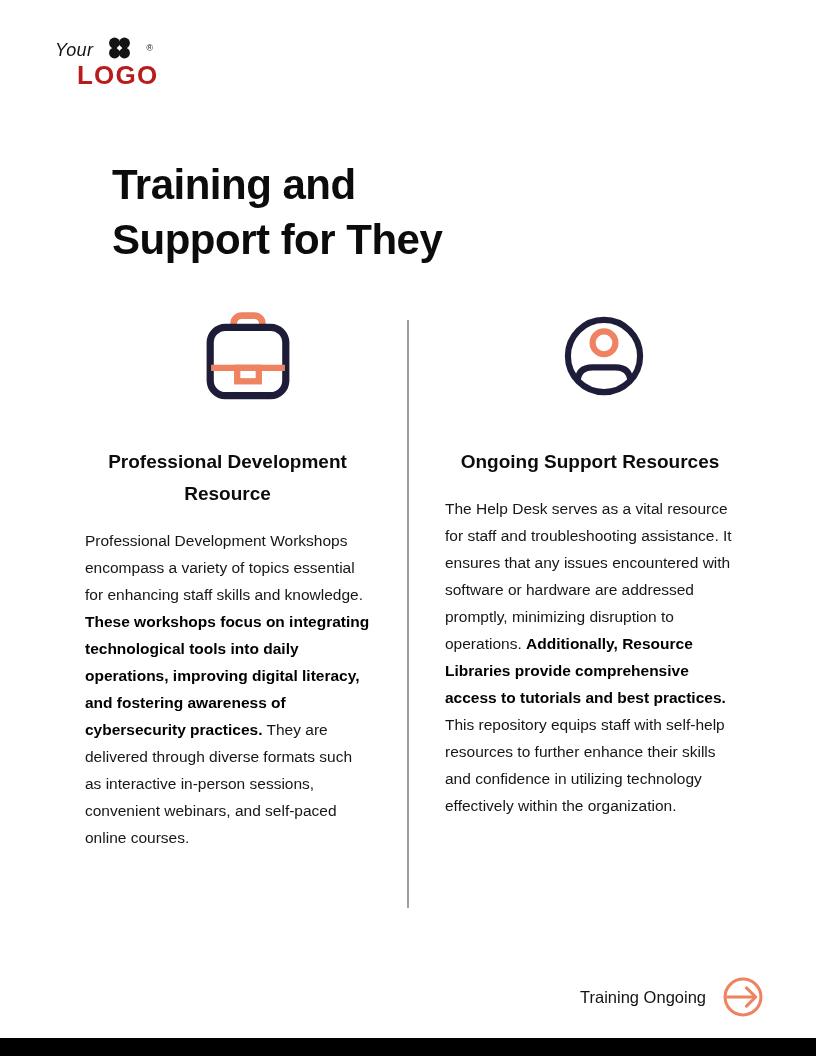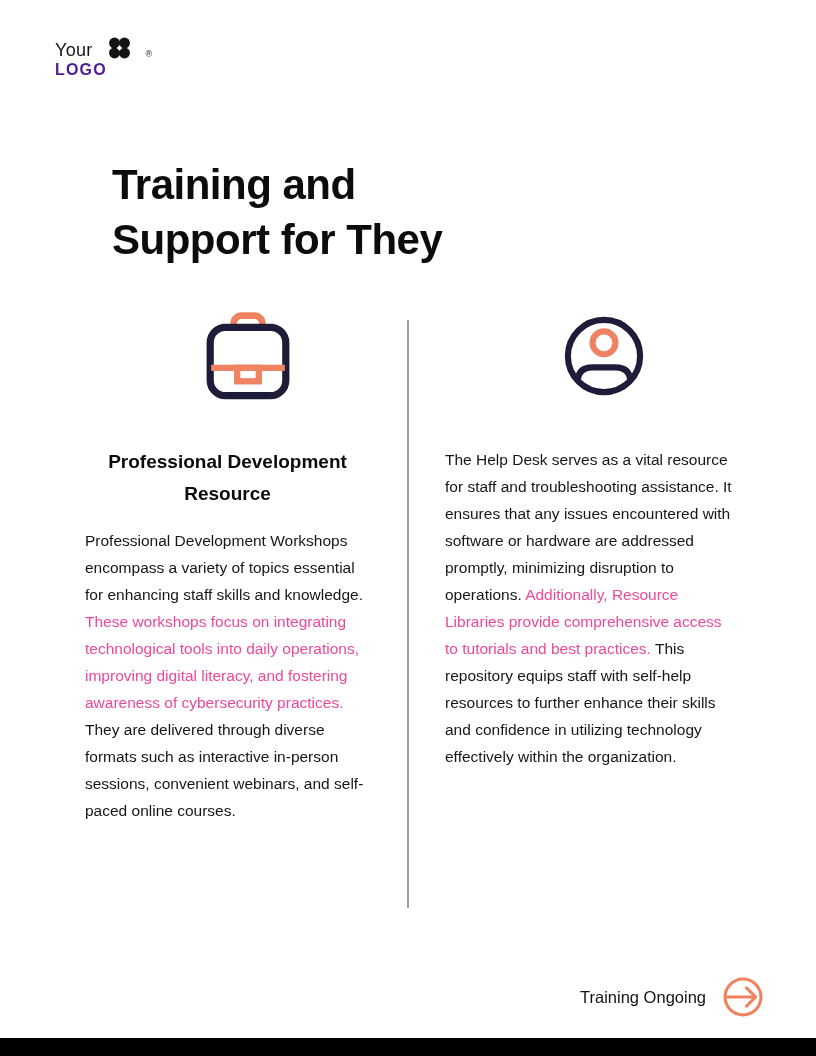--- a/index.html
+++ b/index.html
@@ -5,25 +5,25 @@
   * { margin:0; padding:0; box-sizing:border-box; }
   html,body { width:816px; height:1056px; }
   body {
     position:relative; overflow:hidden; background:#ffffff;
     font-family:"Liberation Sans", sans-serif;
     color:var(--text,#111);
   }
 
   
   .logo { position:absolute; left:55px; top:40px; }
-  .logo-top { display:flex; align-items:flex-end; gap:15px; }
+  .logo-top { display:flex; align-items:center; gap:15px;font-style:italic; }
   .logo-your { font-size:18px; line-height:1; letter-spacing:0.3px; color:#141414; }
   .logo-mark { width:23px; height:22px; margin-top:-3px; }
   .logo-reg { font-size:9px; line-height:1; margin-top:-3px; color:#141414; }
-  .logo-bottom { font-size:16px; font-weight:700; letter-spacing:1.2px; line-height:1; margin-top:3px; color:#4c1d95; }
+  .logo-bottom { font-size:26px; font-weight:700; letter-spacing:1.2px; line-height:1; margin-top:3px; color:#b91c1c;margin-left:22px; }
 
   
   .title {
     position:absolute; left:112px; top:157px;
     font-size:42px; font-weight:800; line-height:55px; letter-spacing:-0.5px;
     white-space:pre-line; color:#0c0c0c;
   }
 
   
   .columns { position:absolute; left:0; top:312px; width:816px; }
@@ -35,21 +35,21 @@
   .col-left  .icon-wrap { transform:translateX(20px); }
   .col-right .icon-wrap { transform:translateX(14px); }
   .icon-wrap svg { display:block; }
   .col-heading {
     font-size:19px; font-weight:700; line-height:32px; text-align:center;
     color:#0c0c0c; margin-bottom:17px;
   }
   .col-body {
     font-size:15.5px; line-height:27px; color:#161616;
   }
-  .col-body b { font-weight:400; color:#ec4899; }
+  .col-body b { font-weight:700; color:#000000; }
 
   
   .footer { position:absolute; right:52px; top:976px; height:42px; display:flex; align-items:center; gap:16px; }
   .footer-label { font-size:16.5px; font-weight:500; color:#131313; }
   .footer-arrow { width:42px; height:42px; cursor:pointer; background:none; border:none; padding:0; }
 
   
   .bottom-bar { position:absolute; left:0; bottom:0; width:816px; height:18px; background:var(--black-bar,#000); }
 </style>
 </head>
@@ -95,20 +95,21 @@
         <defs>
           <clipPath id="avatarClip">
               <circle cx="50" cy="50" r="41"></circle>
             </clipPath>
         </defs>
         <circle cx="50" cy="50" r="41" fill="none" stroke="var(--navy,#1d1d3a)" stroke-width="7"></circle>
         <circle cx="50" cy="35" r="13" fill="none" stroke="var(--orange,#ef8361)" stroke-width="7"></circle>
         <path d="M20 100 L20 80 Q20 63 37 63 L63 63 Q80 63 80 80 L80 100" fill="none" stroke="var(--navy,#1d1d3a)" stroke-width="7" clip-path="url(#avatarClip)"></path>
       </svg>
     </div>
+    <h2 class="col-heading">Ongoing Support Resources</h2>
     <p class="col-body"><span>The Help Desk serves as a vital resource for staff and troubleshooting assistance. It ensures that any issues encountered with software or hardware are addressed promptly, minimizing disruption to operations. </span><b>Additionally, Resource Libraries provide comprehensive access to tutorials and best practices.</b><span> This repository equips staff with self-help resources to further enhance their skills and confidence in utilizing technology effectively within the organization.</span></p>
   </section>
 </div>
 
 <div class="footer">
   <span class="footer-label">Training Ongoing</span>
   <button class="footer-arrow" aria-label="next">
     <svg width="42" height="42" viewBox="0 0 48 48" aria-hidden="true">
       <circle cx="24" cy="24" r="20.5" fill="none" stroke="var(--orange,#ef8361)" stroke-width="3.5"></circle>
       <line x1="5" y1="24" x2="38" y2="24" stroke="var(--orange,#ef8361)" stroke-width="3.5"></line>

